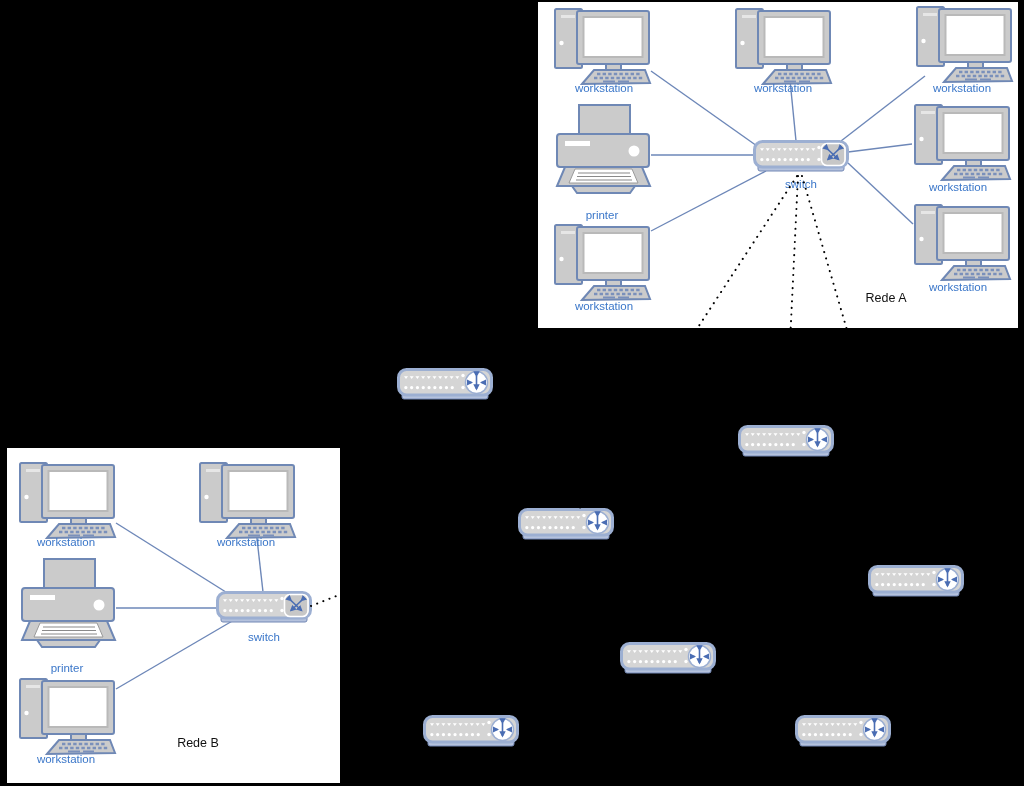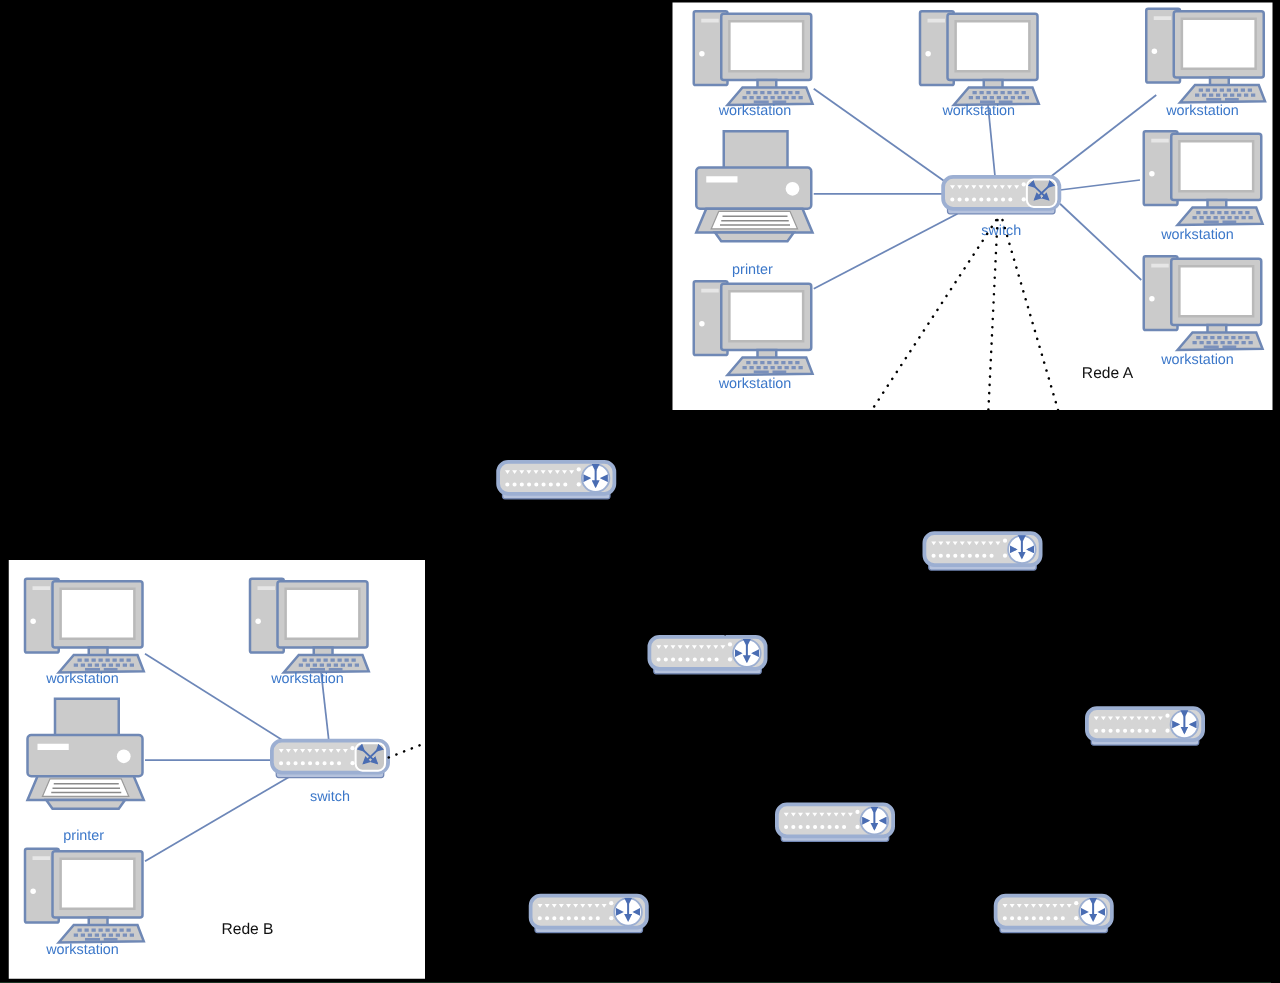--- a/index.html
+++ b/index.html
@@ -1,16 +1,16 @@
 <!DOCTYPE html>
 <html><head>
 <meta charset="utf-8">
 <style>
   html,body{margin:0;padding:0;background:#000;}
-  .stage{position:relative;width:1024px;height:786px;background:#86efac;overflow:hidden;}
+  .stage{position:relative;width:1024px;height:786px;background:#22c55e;overflow:hidden;}
   svg text{font-family:"Liberation Sans","DejaVu Sans",sans-serif;}
 </style>
 </head>
 <body>
 
 <div class="stage">
 <svg id="scene" width="1024" height="786" viewBox="0 0 1024 786">
   <defs>
     <marker id="arw" markerWidth="4" markerHeight="4" refX="3" refY="2" orient="auto" markerUnits="strokeWidth">
       <path d="M0,0 L4,2 L0,4 Z" fill="#4a6db3"></path>

